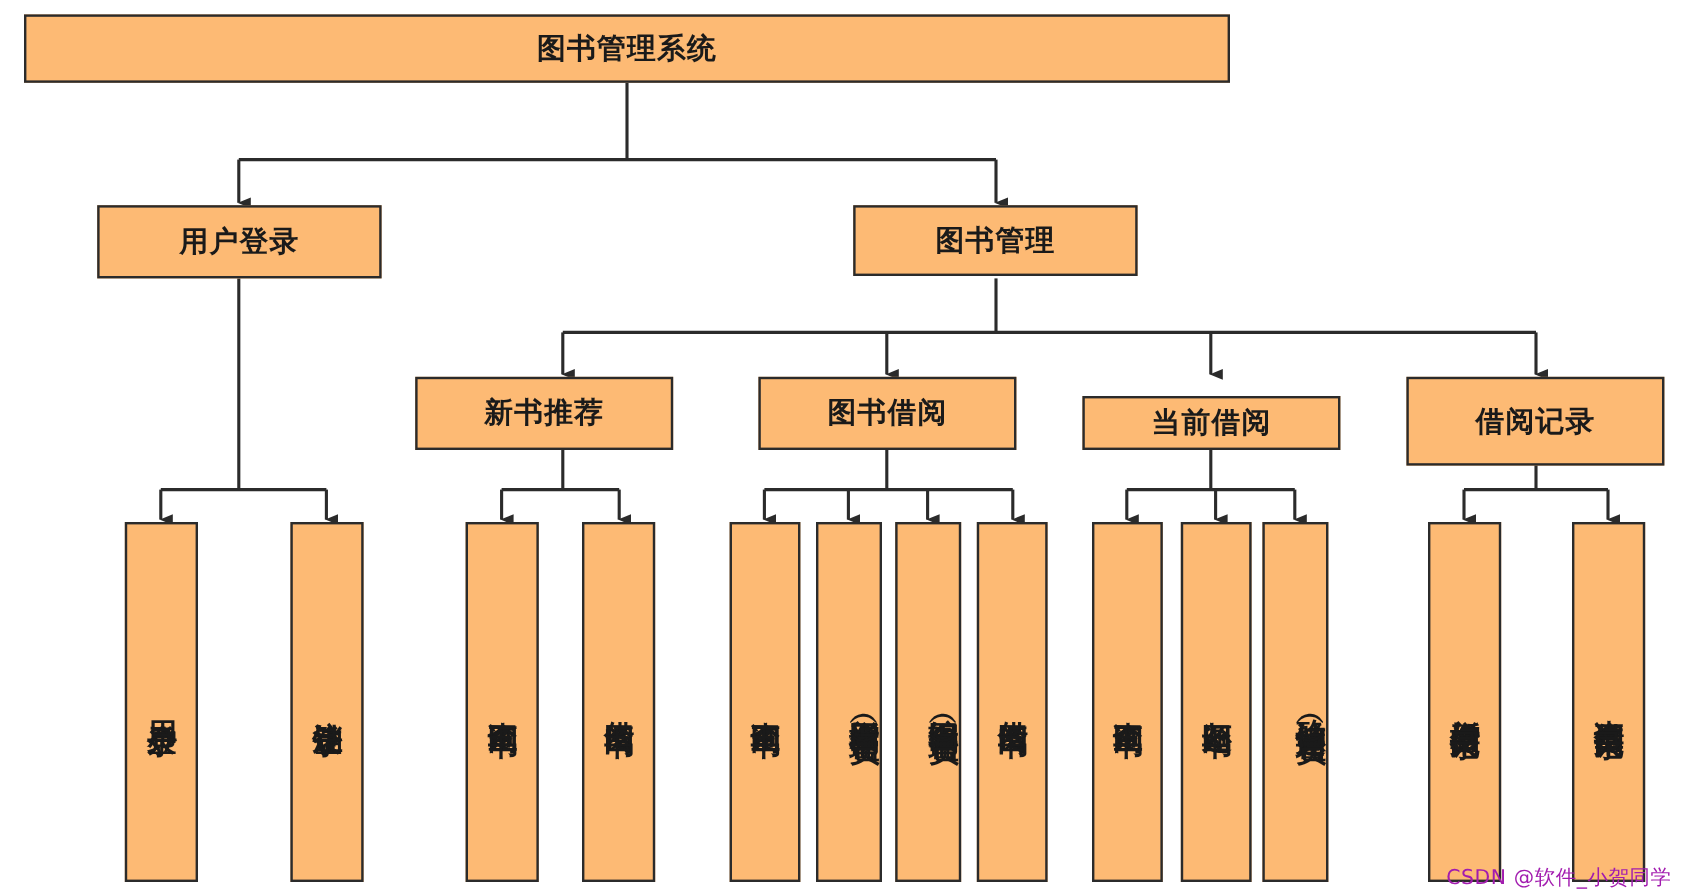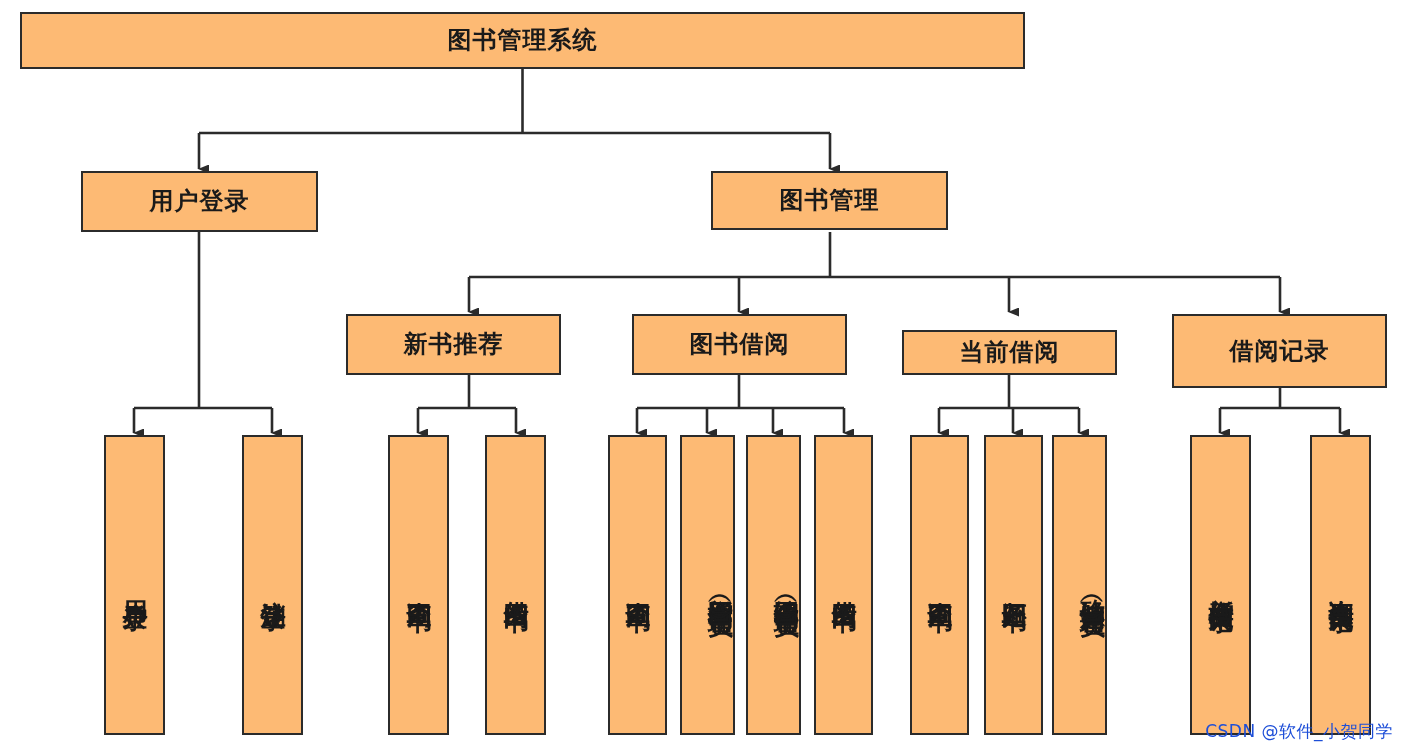--- a/index.html
+++ b/index.html
@@ -59,21 +59,21 @@
   .vlabel {
     writing-mode: vertical-rl;
     text-orientation: upright;
     display: block;
   }
   #watermark {
     position: absolute;
     right: 12px;
     bottom: 4px;
     font-size: 17px;
-    color: #1d4ed8;
+    color: #a21caf;
     letter-spacing: 0.5px;
     white-space: nowrap;
     font-family: "DejaVu Sans", "Liberation Sans", sans-serif;
   }
 </style>
 </head>
 <body>
 
 <div id="canvas">
 

